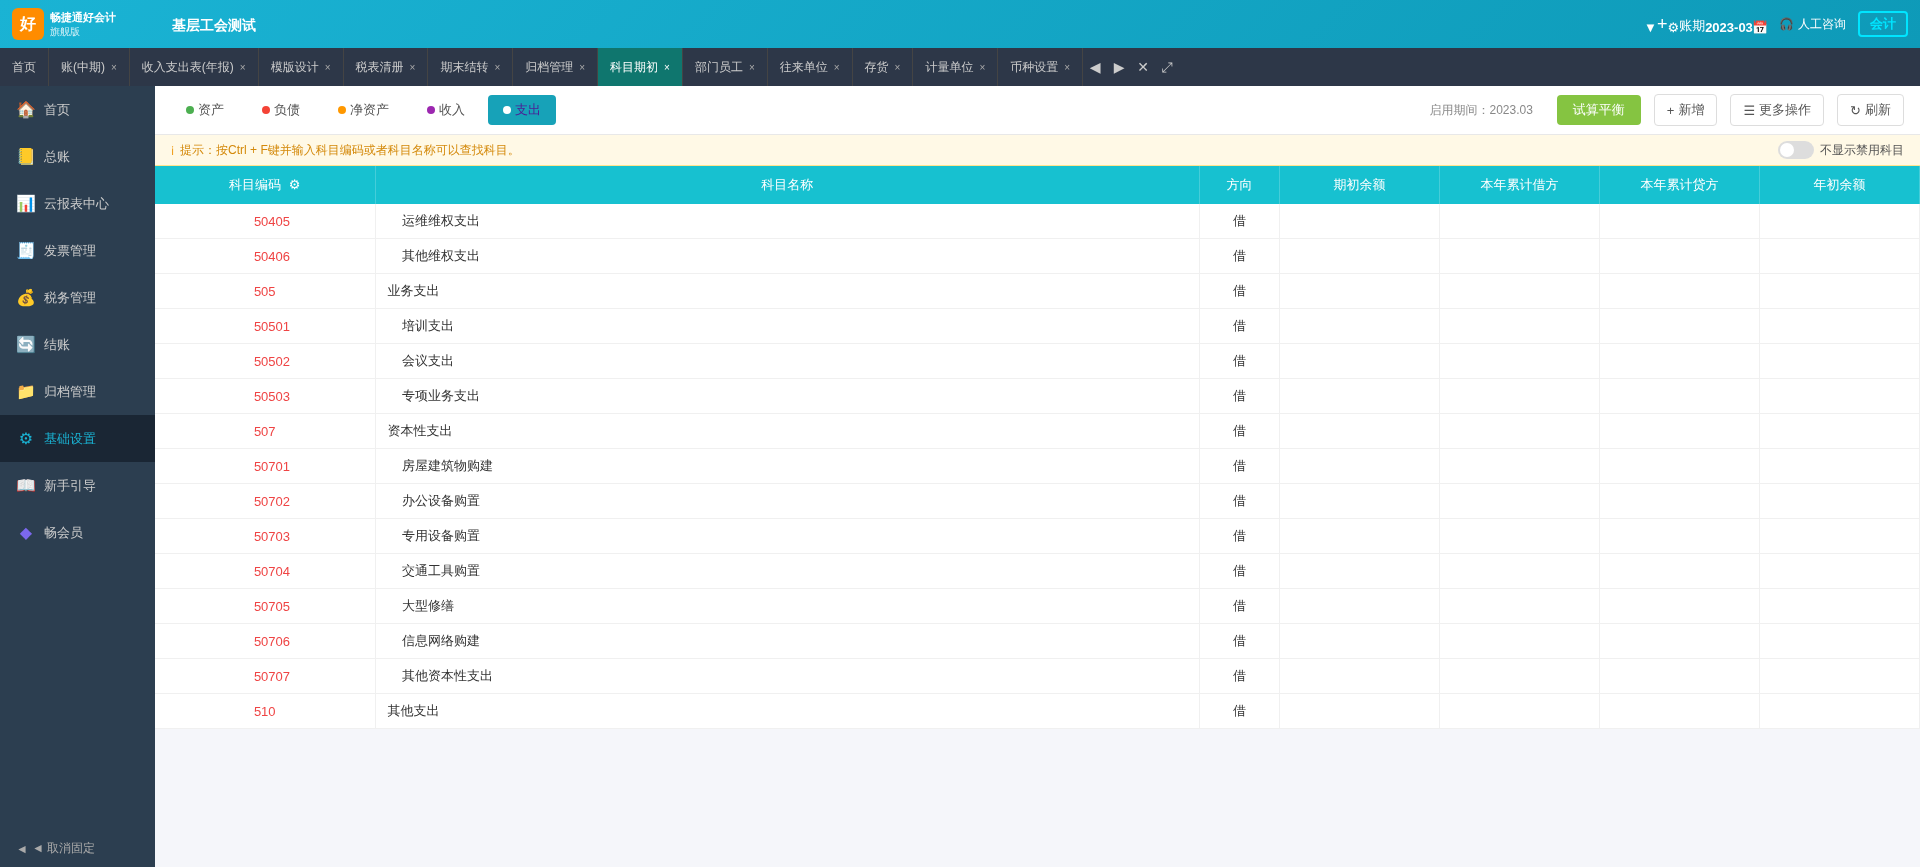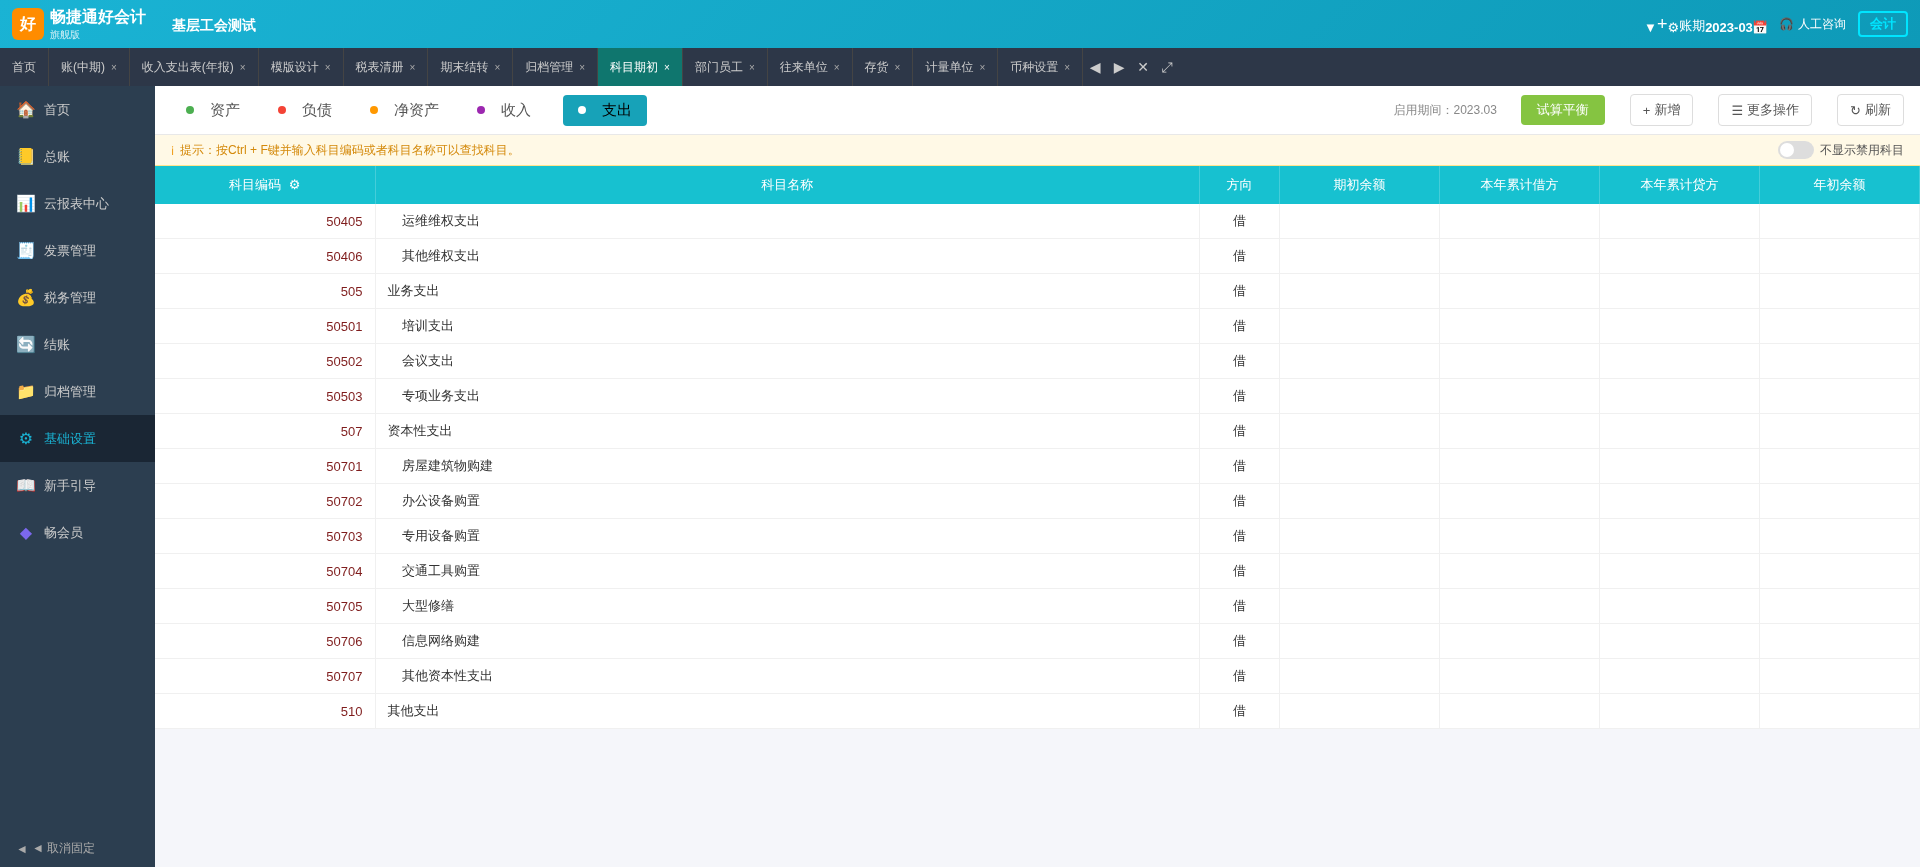--- a/index.html
+++ b/index.html
@@ -25,21 +25,21 @@
       height: 32px;
       background: #ff8c00;
       border-radius: 6px;
       display: flex;
       align-items: center;
       justify-content: center;
       color: white;
       font-size: 16px;
       font-weight: bold;
     }
-    .logo-text { color: white; font-size: 16px; font-weight: bold; }
+    .logo-text { color: white; font-size: 11px; font-weight: bold; }
     .logo-sub { color: rgba(255,255,255,0.8); font-size: 10px; }
     .company-name {
       color: white;
       font-size: 14px;
       font-weight: bold;
       flex: 1;
     }
     .header-right {
       display: flex;
       align-items: center;
@@ -154,42 +154,41 @@
       background: white;
       display: flex;
       align-items: center;
       padding: 8px 16px;
       gap: 8px;
       border-bottom: 1px solid #e8e8e8;
     }
     .sub-tab {
       display: flex;
       align-items: center;
-      gap: 16px;
+      gap: 4px;
       padding: 5px 14px;
       border-radius: 4px;
-      font-size: 15px;
+      font-size: 13px;
       cursor: pointer;
       color: #555;
       border: 1px solid transparent;
     }
     .sub-tab.active {
       background: #17a2b8;
-      color: #000000;
-      margin-left: 9px;
+      color: #4c1d95;
     }
     .period-info {
       margin-left: auto;
       color: #888;
       font-size: 12px;
     }
     .action-buttons {
       display: flex;
       align-items: center;
-      gap: 25px;
+      gap: 13px;
       margin-left: 16px;
     }
     .btn-primary {
       background: #85c441;
       color: white;
       border: none;
       padding: 6px 16px;
       border-radius: 4px;
       font-size: 13px;
       cursor: pointer;
@@ -271,21 +270,21 @@
     tbody tr {
       border-bottom: 1px solid #f0f0f0;
     }
     tbody td {
       padding: 8px 12px;
       font-size: 13px;
       color: #333;
       text-align: center;
       border-right: 1px solid #f0f0f0;
     }
-    .code-cell { color: #7f1d1d; text-align: right; }
+    .code-cell { color: #ef4444; }
     .name-cell { text-align: left; }
     .direction-cell { color: #333; }
 
     
     .table-container::-webkit-scrollbar { width: 8px; }
     .table-container::-webkit-scrollbar-track { background: #f1f1f1; }
     .table-container::-webkit-scrollbar-thumb { background: #ccc; border-radius: 4px; }
 
     .gear-icon { display: inline-block; cursor: pointer; }
   </style>

